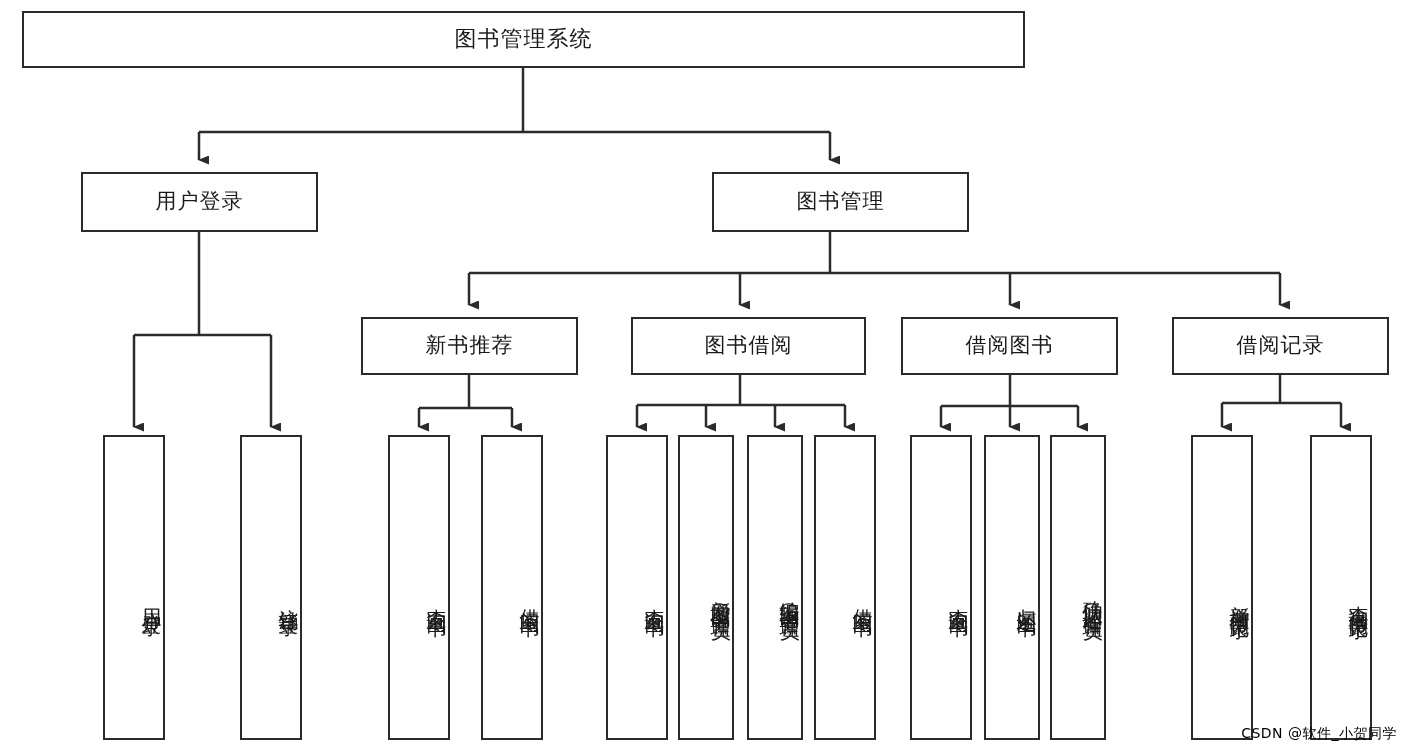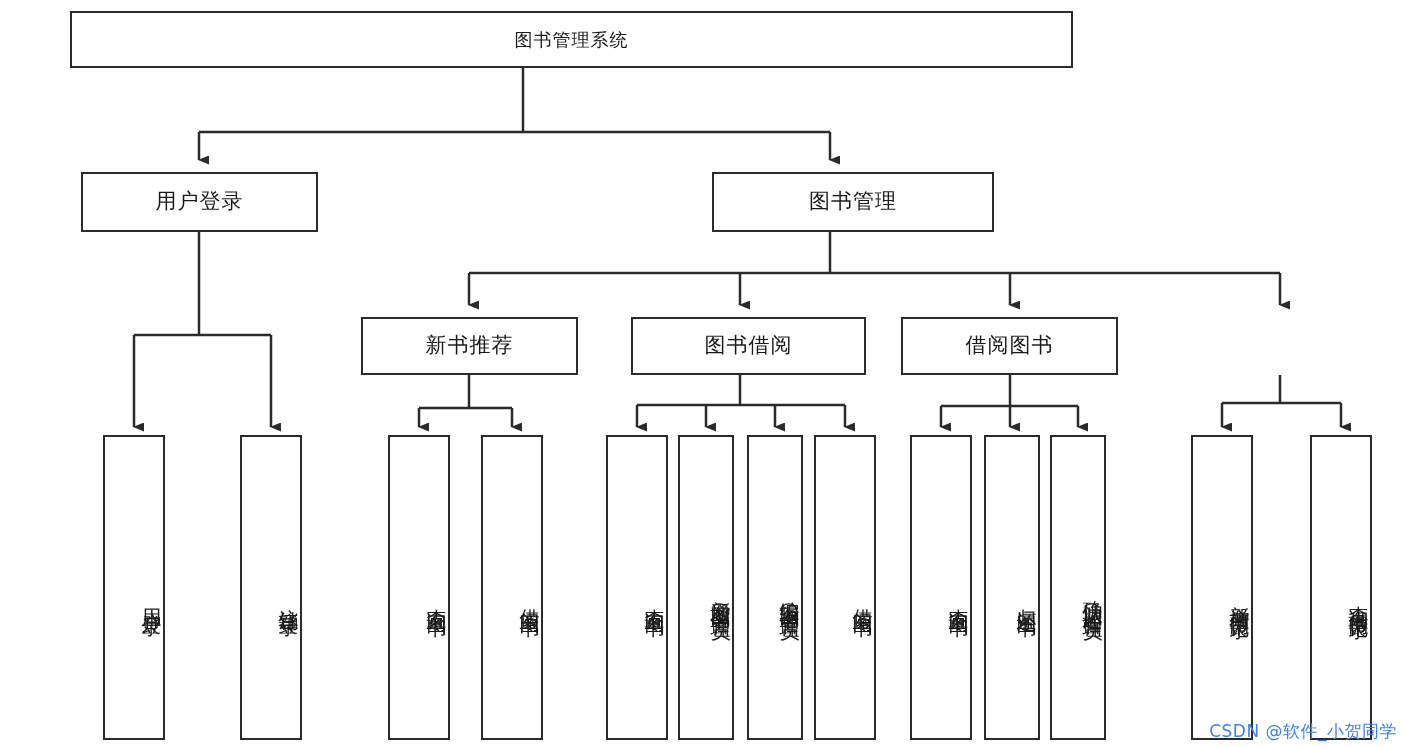--- a/index.html
+++ b/index.html
@@ -35,22 +35,21 @@
     align-items: center;
     justify-content: center;
     color: #1a1a1a;
   }
   .node.horiz {
     font-size: 21px;
     letter-spacing: 1px;
     line-height: 1.2;
   }
   .node.root {
-    font-size: 18px;
-    margin-left: 48px;
+    font-size: 22px;
   }
   .node.leaf {
     writing-mode: vertical-rl;
     text-orientation: upright;
     font-size: 20px;
     letter-spacing: 3px;
     padding-top: 22px;
     align-items: flex-start;
     justify-content: center;
     line-height: 1.15;
@@ -58,22 +57,22 @@
   .leaf-label {
     writing-mode: vertical-rl;
     text-orientation: upright;
     letter-spacing: 3px;
     white-space: nowrap;
   }
   .watermark {
     position: absolute;
     right: 8px;
     bottom: 4px;
-    font-size: 17px;
-    color: #3b82f6;
+    font-size: 14px;
+    color: #000000;
     letter-spacing: 0.5px;
     white-space: nowrap;
     font-family: "DejaVu Sans", "Liberation Sans", sans-serif;
   }
 </style>
 </head>
 <body>
 
 <div id="canvas">
 
@@ -127,33 +126,36 @@
     </g>
   </svg>
 
   <div class="node horiz root" style="left:22px; top:11px; width:1003px; height:57px;">
     <span>图书管理系统</span>
   </div>
 
   <div class="node horiz" style="left:81px; top:172px; width:237px; height:60px;">
     <span>用户登录</span>
   </div>
-  <div class="node horiz" style="left:712px; top:172px; width:282px; height:60px;">
+  <div class="node horiz" style="left:712px; top:172px; width:257px; height:60px;">
     <span>图书管理</span>
   </div>
 
   <div class="node horiz" style="left:361px; top:317px; width:217px; height:58px;">
     <span>新书推荐</span>
   </div>
   <div class="node horiz" style="left:631px; top:317px; width:235px; height:58px;">
     <span>图书借阅</span>
   </div>
   <div class="node horiz" style="left:901px; top:317px; width:217px; height:58px;">
     <span>借阅图书</span>
   </div>
+  <div class="node horiz" style="left:1172px; top:317px; width:217px; height:58px;">
+    <span>借阅记录</span>
+  </div>
 
   <div class="node leaf" style="left:103px; top:435px; width:62px; height:305px;">
     <span class="leaf-label">用户登录</span>
   </div>
   <div class="node leaf" style="left:240px; top:435px; width:62px; height:305px;">
     <span class="leaf-label">注销登录</span>
   </div>
 
   <div class="node leaf" style="left:388px; top:435px; width:62px; height:305px;">
     <span class="leaf-label">查询图书</span>

